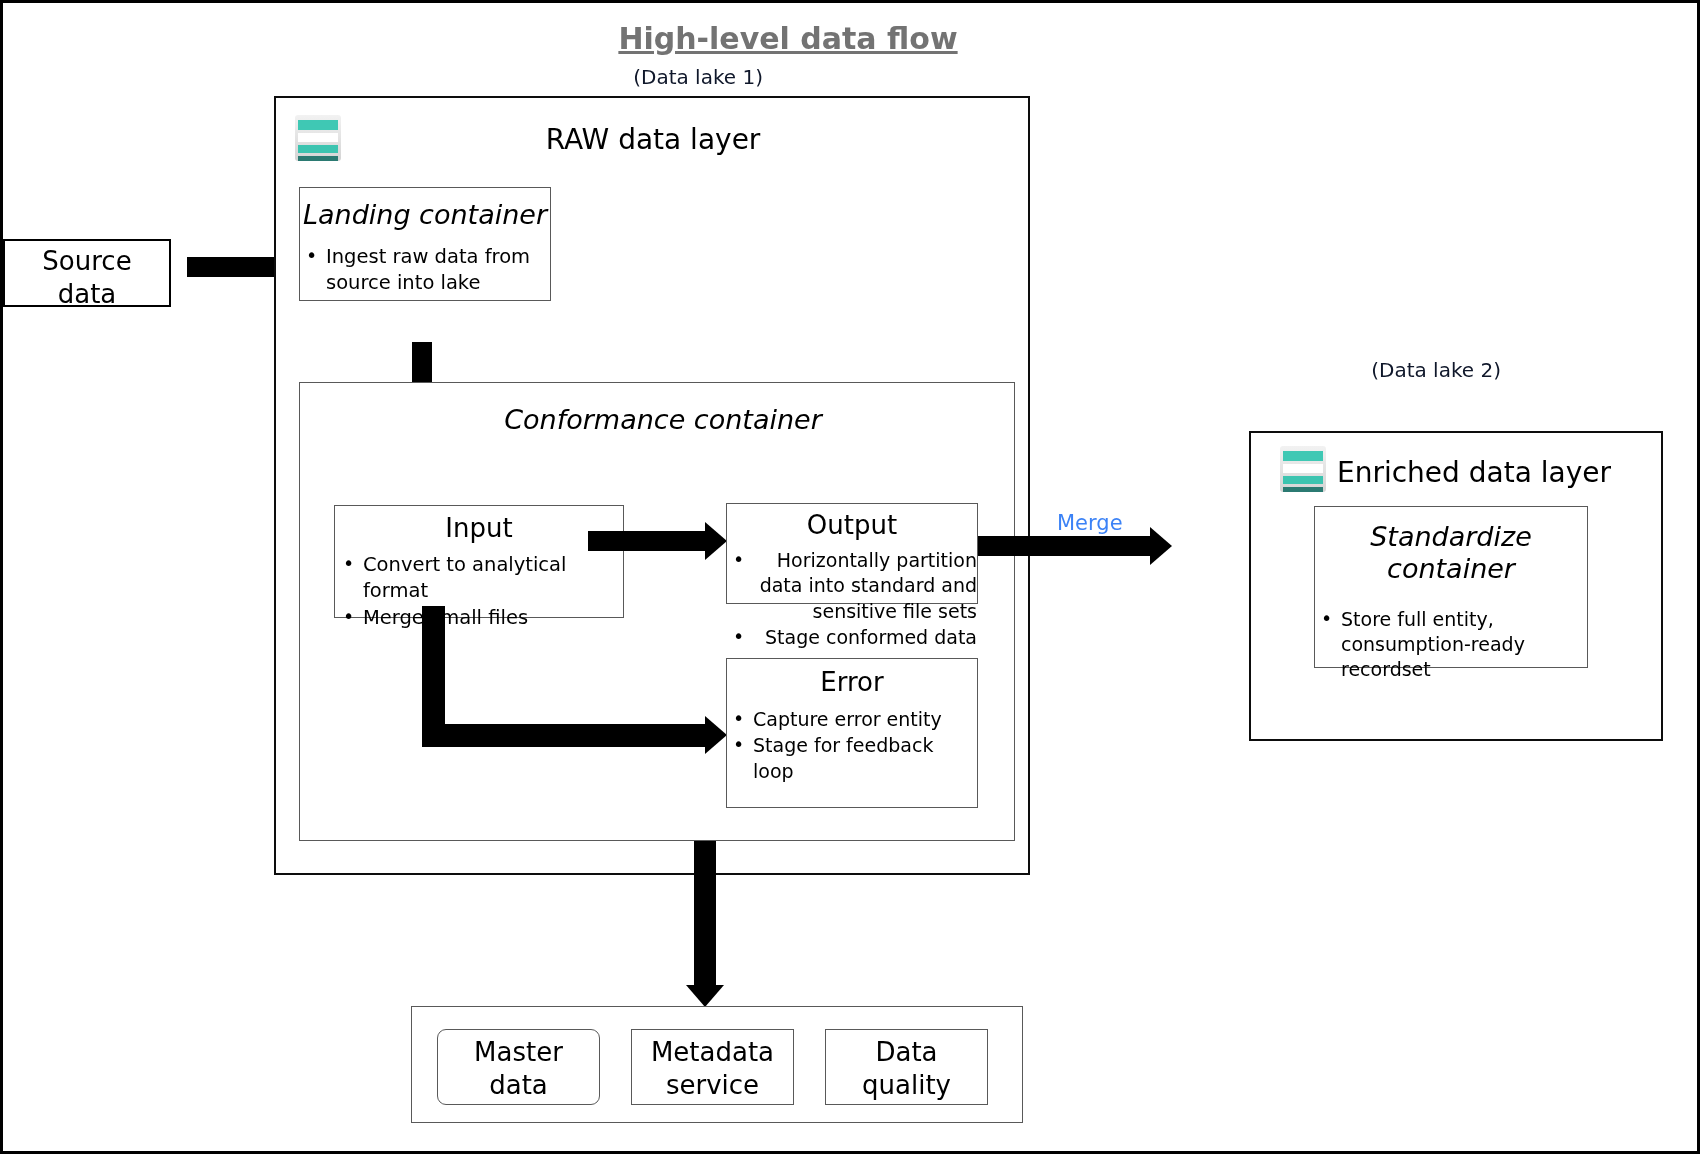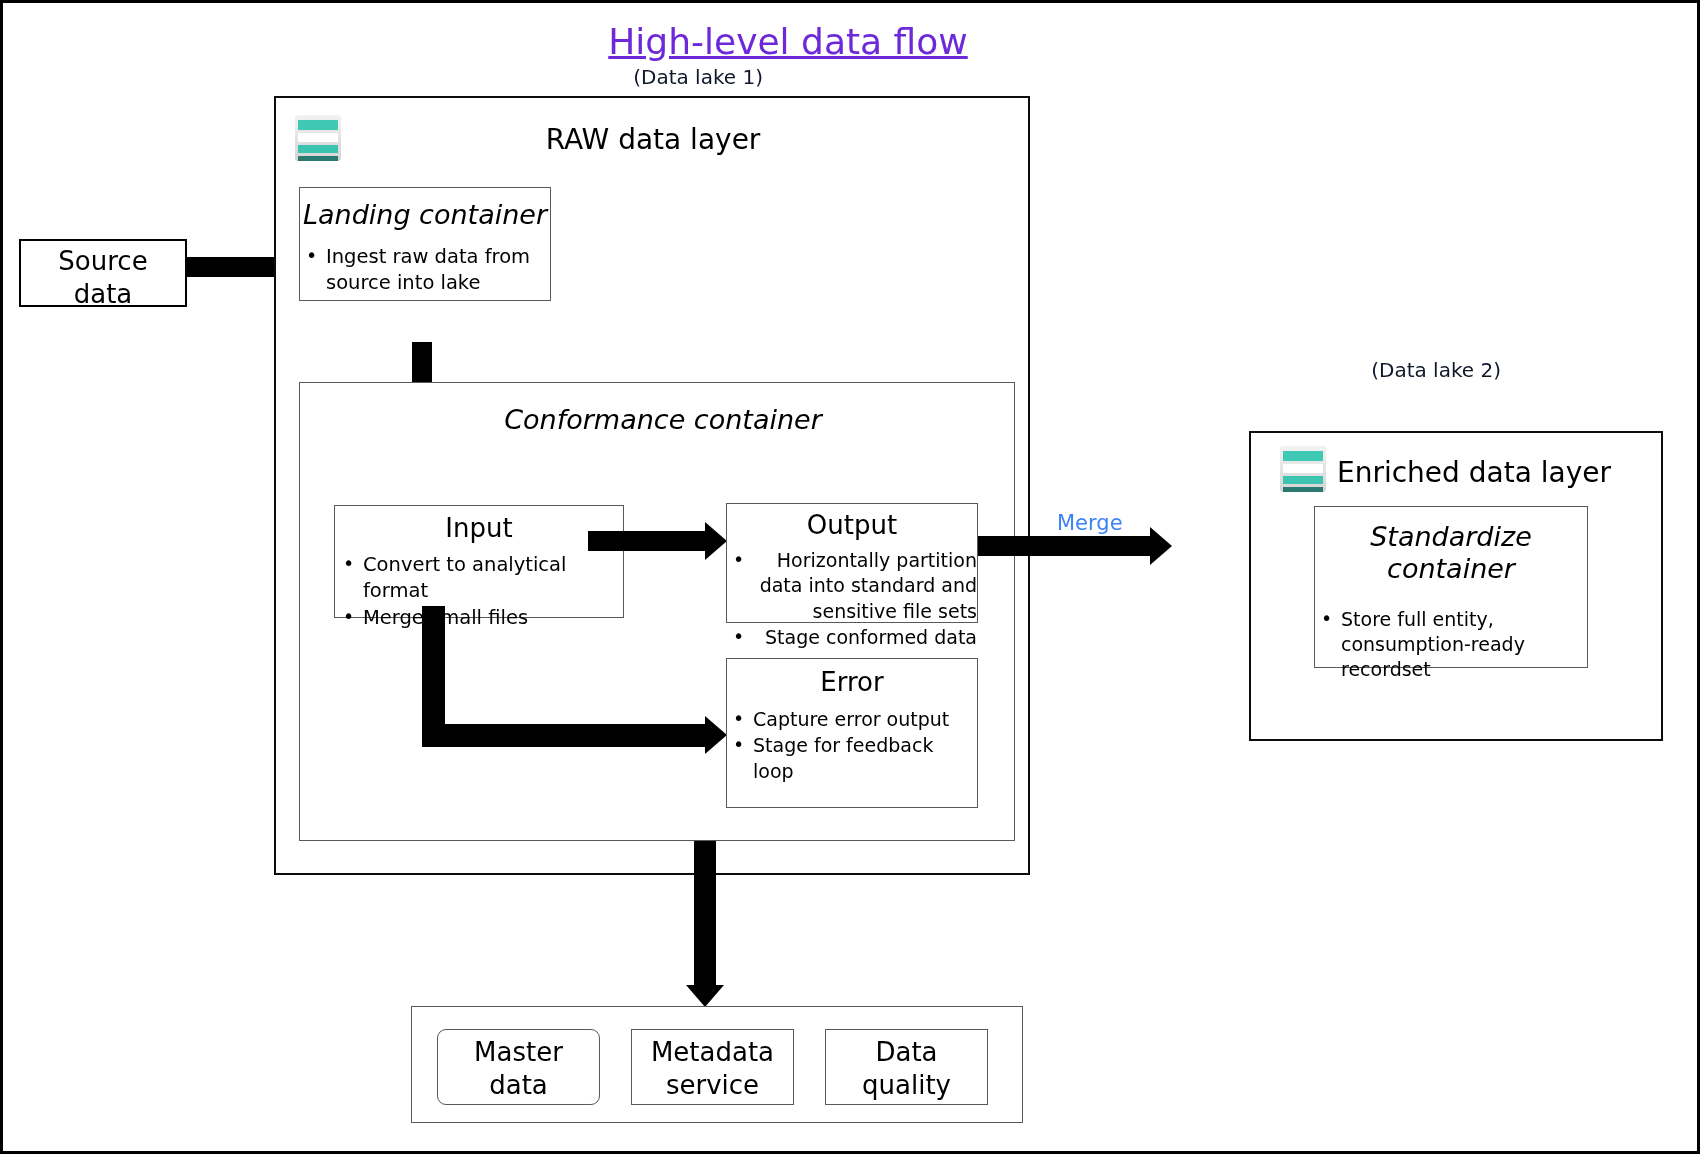--- a/index.html
+++ b/index.html
@@ -16,25 +16,25 @@
     height: 1154px;
     background: #ffffff;
     border: 3px solid #000000;
     box-sizing: border-box;
     overflow: hidden;
   }
   .abs { position: absolute; box-sizing: border-box; }
 
   
   .page-title {
-    font-size: 36px;
-    font-weight: normal;
+    font-size: 30px;
+    font-weight: bold;
     text-decoration: underline;
     text-align: center;
-    color: #6d28d9;
+    color: #737373;
     white-space: nowrap;
   }
   .lake-caption {
     font-size: 20px;
     color: #0f172a;
     text-align: right;
     white-space: nowrap;
   }
 
   
@@ -127,21 +127,21 @@
 <body>
 
 <div id="canvas">
 
   <div class="abs page-title" style="left:560px; top:18px; width:450px;">High-level data flow</div>
 
   <div class="abs lake-caption" style="left:540px; top:62px; width:220px;">(Data lake 1)</div>
 
   <div class="abs lake-caption" style="left:1278px; top:355px; width:220px;">(Data lake 2)</div>
 
-  <div class="abs box-plain" style="left:16px; top:236px; width:168px; height:68px;">
+  <div class="abs box-plain" style="left:0; top:236px; width:168px; height:68px;">
     <div class="plain-label" style="padding-top:4px;">
       <div>Source</div>
       <div>data</div>
     </div>
   </div>
 
   <div class="abs" style="left:184px; top:245px; width:113px; height:38px;">
     <div class="abs arrow-shaft" style="left:0px; top:9px; width:92px; height:20px;"></div>
     <div class="abs arrow-head-r" style="left:91px; top:0px;"></div>
   </div>
@@ -185,32 +185,32 @@
     <div class="abs arrow-shaft" style="left:0px; top:9px; width:118px; height:20px;"></div>
     <div class="abs arrow-head-r" style="left:117px; top:0px;"></div>
   </div>
 
   <div class="abs" style="left:419px; top:603px; width:306px; height:160px;">
     <div class="abs arrow-shaft" style="left:0px; top:0px; width:23px; height:141px;"></div>
     <div class="abs arrow-shaft" style="left:0px; top:118px; width:284px; height:23px;"></div>
     <div class="abs arrow-head-r" style="left:283px; top:110px;"></div>
   </div>
 
-  <div class="abs box-thin" style="left:723px; top:500px; width:252px; height:120px;">
+  <div class="abs box-thin" style="left:723px; top:500px; width:252px; height:101px;">
     <div class="box-title" style="padding-top:6px;">Output</div>
     <ul class="bullets small" style="margin-top:8px; padding-left:26px;text-align:right;">
       <li>Horizontally partition data into standard and sensitive file sets</li>
       <li>Stage conformed data</li>
     </ul>
   </div>
 
   <div class="abs box-thin" style="left:723px; top:655px; width:252px; height:150px;">
     <div class="box-title" style="padding-top:8px;">Error</div>
     <ul class="bullets small" style="margin-top:10px; padding-left:26px;">
-      <li>Capture error output</li>
+      <li>Capture error entity</li>
       <li>Stage for feedback loop</li>
     </ul>
   </div>
 
   <div class="abs merge-label" style="left:1054px; top:508px;">Merge</div>
 
   <div class="abs" style="left:975px; top:524px; width:195px; height:38px;">
     <div class="abs arrow-shaft" style="left:0px; top:9px; width:173px; height:20px;"></div>
     <div class="abs arrow-head-r" style="left:172px; top:0px;"></div>
   </div>

